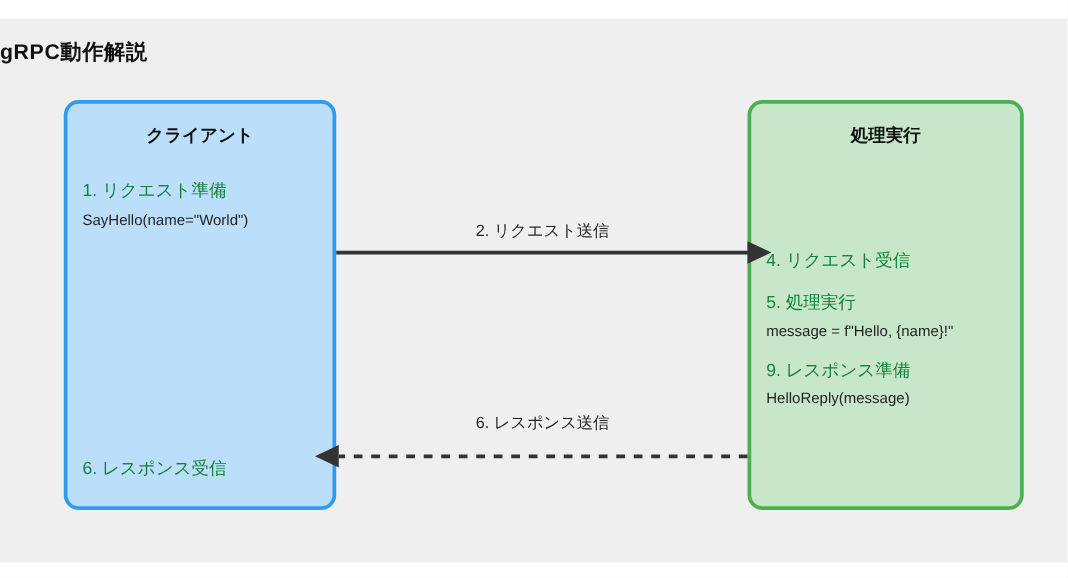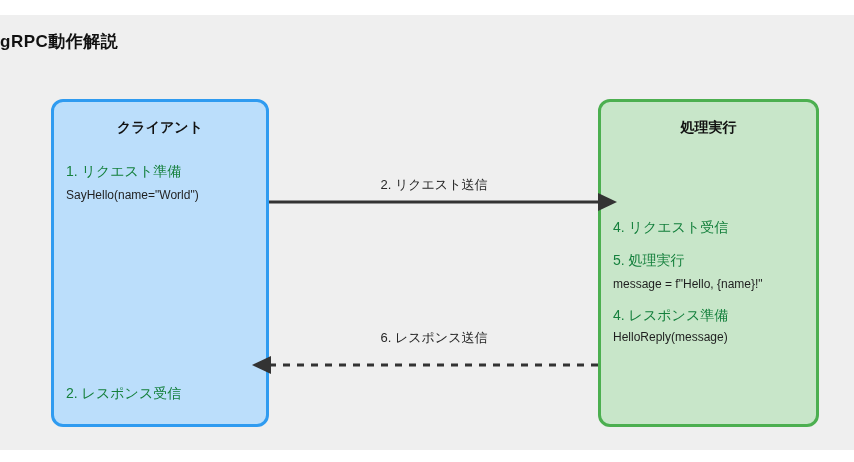--- a/index.html
+++ b/index.html
@@ -4,21 +4,21 @@
 <style>
   * { margin: 0; padding: 0; box-sizing: border-box; }
   html, body { width: 854px; height: 462px; background: #ffffff; overflow: hidden;
     font-family: "Liberation Sans", "DejaVu Sans", sans-serif; }
   .page { position: relative; width: 854px; height: 462px; background: #ffffff; }
   .canvas-bg { position: absolute; left: 0; top: 15px; width: 854px; height: 435px;
     background: #efefef; }
   .diagram-title { position: absolute; left: 0; top: 30px; width: 854px;
     font-size: 17px; font-weight: bold; color: #111111;
     letter-spacing: 0.5px; }
-  .node { position: absolute; top: 99px; height: 328px; border-radius: 12px; }
+  .node { position: absolute; top: 80px; height: 328px; border-radius: 12px; }
   .node.client { left: 51px; width: 218px; background: #bbdefb; border: 3px solid #2f9bf0; }
   .node.server { left: 598px; width: 221px; background: #c8e6c9; border: 3px solid #4caf50; }
   .node-title { position: absolute; left: 0; top: 17px; width: 100%; text-align: center;
     font-size: 14px; font-weight: bold; color: #111111; }
   .line { position: absolute; left: 12px; right: 6px; height: 17px; line-height: 17px;
     white-space: nowrap; }
   .line.label { font-size: 14px; color: #15803d; }
   .line.code { font-size: 12px; color: #1f1f1f; }
   svg.arrows { position: absolute; left: 0; top: 0; width: 854px; height: 462px;
     pointer-events: none; }
@@ -35,29 +35,29 @@
 
 <div class="page">
   <div class="canvas-bg"></div>
 
   <div class="diagram-title">gRPC動作解説</div>
 
   <div class="node client">
     <div class="node-title">クライアント</div>
     <div class="line label" style="top:61px">1. リクエスト準備</div>
     <div class="line code" style="top:85px">SayHello(name="World")</div>
-    <div class="line label" style="top:283px">2. レスポンス受信</div>
+    <div class="line label" style="top:283px">6. レスポンス受信</div>
   </div>
 
   <div class="node server">
     <div class="node-title">処理実行</div>
     <div class="line label" style="top:117px">4. リクエスト受信</div>
     <div class="line label" style="top:150px">5. 処理実行</div>
     <div class="line code" style="top:174px">message = f"Hello, {name}!"</div>
-    <div class="line label" style="top:205px">4. レスポンス準備</div>
+    <div class="line label" style="top:205px">9. レスポンス準備</div>
     <div class="line code" style="top:227px">HelloReply(message)</div>
   </div>
 
   <svg class="arrows" viewBox="0 0 854 462">
     <line class="arrow-line" x1="269" y1="202" x2="601" y2="202"></line>
     <polygon class="arrowhead" points="617,202 598,193 598,211"></polygon>
     <line class="arrow-line dashed" x1="598" y1="365" x2="271" y2="365"></line>
     <polygon class="arrowhead" points="252,365 271,356 271,374"></polygon>
   </svg>
 

